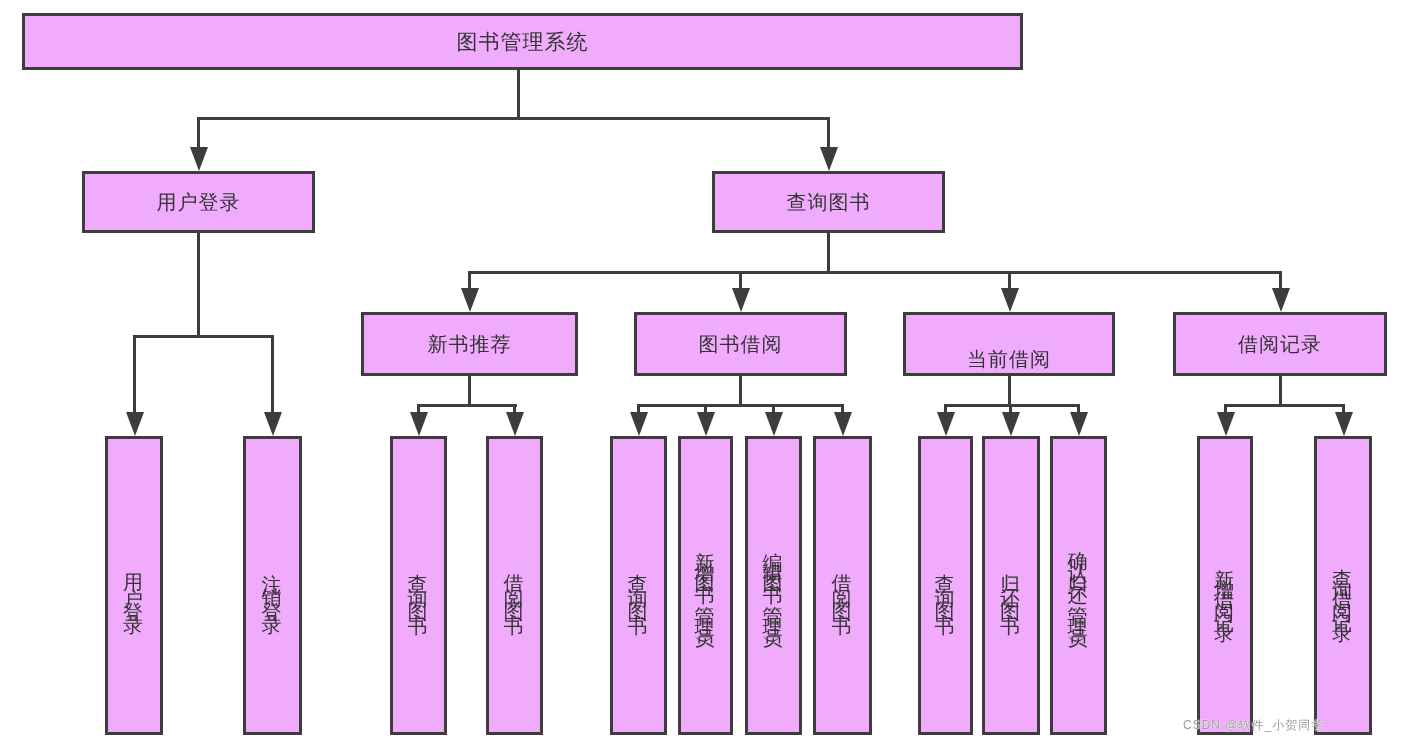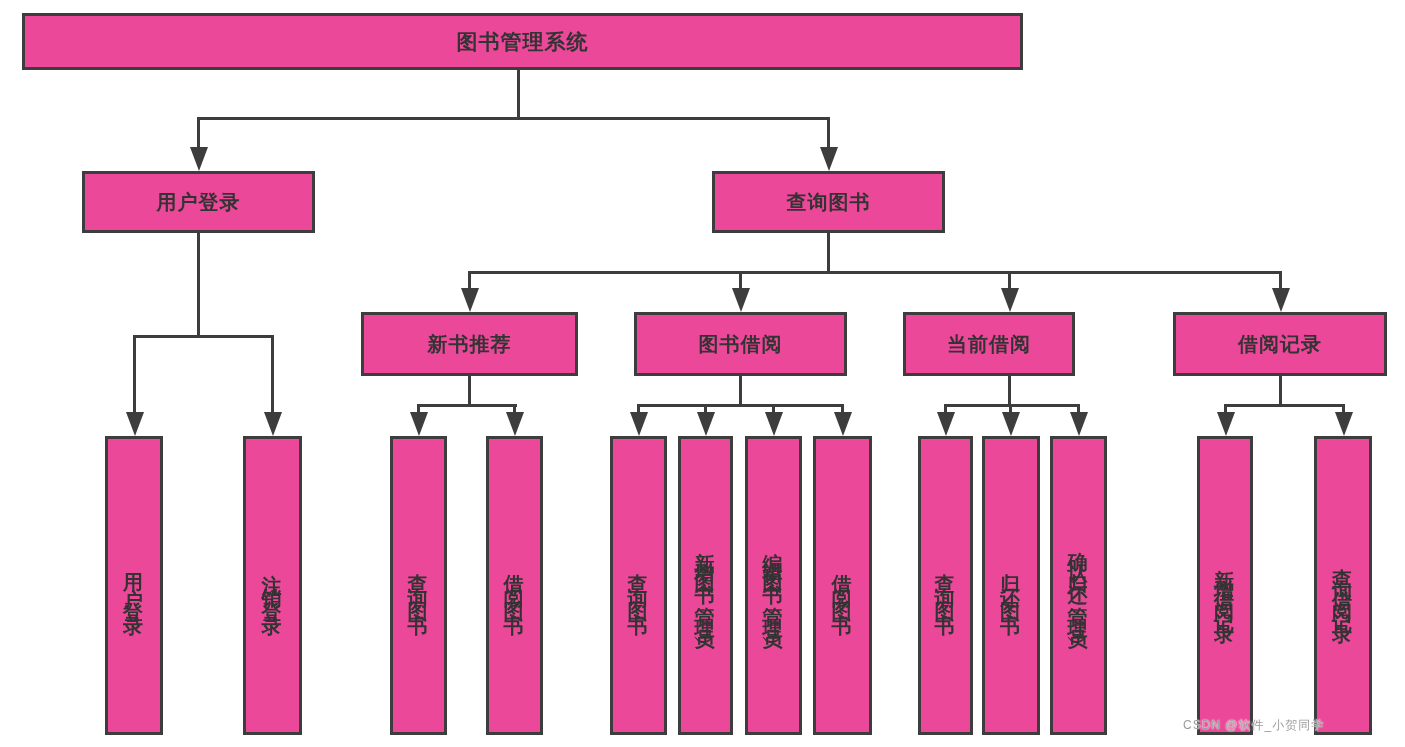--- a/index.html
+++ b/index.html
@@ -8,35 +8,34 @@
     background:#ffffff;
     font-family:"Liberation Sans","DejaVu Sans",sans-serif;
   }
   .canvas{
     position:relative;width:1405px;height:747px;
     background:var(--bg,#ffffff);overflow:hidden;
   }
   .box{
     position:absolute;box-sizing:border-box;
     border:3px solid var(--line,#3d3d3d);
-    background:#ec4899;
+    background:#f0abfc;
     display:flex;align-items:center;justify-content:center;
     color:var(--text,#333333);
     font-size:20px;
     letter-spacing:1px;
-    font-weight:bold;
   }
   .root{font-size:21px;}
   #root-box{left:22px;top:13px;width:1001px;height:57px;}
   #n-user-login{left:82px;top:171px;width:233px;height:62px;}
   #n-book-mgmt{left:712px;top:171px;width:233px;height:62px;}
   .l3{top:312px;height:64px;}
   #n-l3-0{left:361px;width:217px;}
   #n-l3-1{left:634px;width:213px;}
-  #n-l3-2{left:903px;width:172px;}
+  #n-l3-2{left:903px;width:212px;align-items:flex-end;}
   #n-l3-3{left:1173px;width:214px;}
   .leaf{top:436px;height:299px;}
   .leaf span{
     writing-mode:vertical-rl;
     text-orientation:mixed;
     white-space:nowrap;
   }
   .ls-s span{letter-spacing:14px;}
   .ls-l span{letter-spacing:11px;}
   #n-a1{left:105px;width:58px;}

